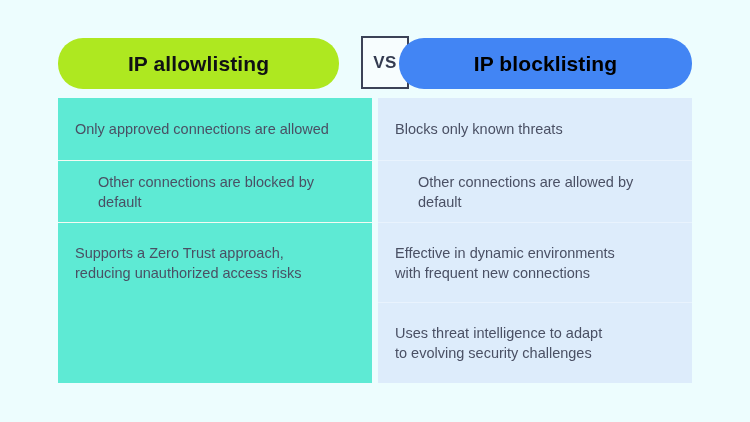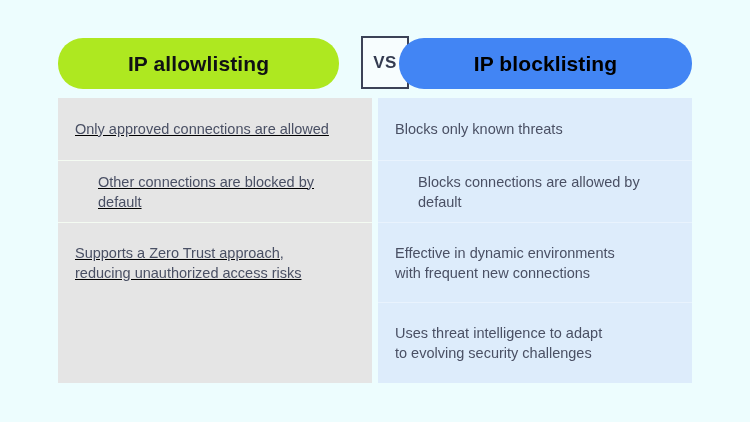--- a/index.html
+++ b/index.html
@@ -87,21 +87,21 @@
     display: flex;
     justify-content: space-between;
   }
   .column {
     width: 314px;
     height: 285px;
     box-sizing: border-box;
     display: flex;
     flex-direction: column;
   }
-  .column.left  { background: #e5e5e5; text-decoration: underline; }
+  .column.left  { background: #5eead4; }
   .column.right { background: #ddecfb; }
 
   .row {
     box-sizing: border-box;
     display: flex;
     align-items: center;
     padding: 0 17px;
   }
   .column.left  .row + .row { border-top: 1px solid #f4fbf2; }
   .column.right .row + .row { border-top: 1px solid #e9f3fd; }
@@ -152,21 +152,21 @@
         <span class="row-text">Supports a Zero Trust approach,
 reducing unauthorized access risks</span>
       </div>
     </div>
 
     <div class="column right">
       <div class="row h1">
         <span class="row-text">Blocks only known threats</span>
       </div>
       <div class="row h2">
-        <span class="row-text">Blocks connections are allowed by default</span>
+        <span class="row-text">Other connections are allowed by default</span>
       </div>
       <div class="row h3">
         <span class="row-text">Effective in dynamic environments
 with frequent new connections</span>
       </div>
       <div class="row h4">
         <span class="row-text">Uses threat intelligence to adapt
 to evolving security challenges</span>
       </div>
     </div>

